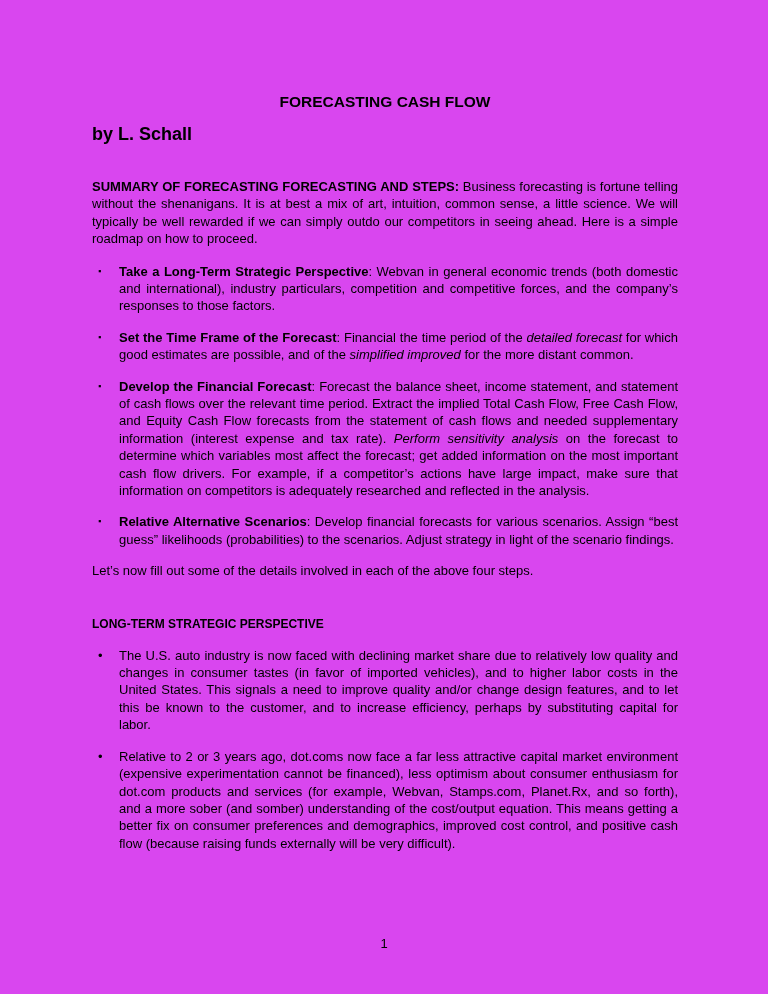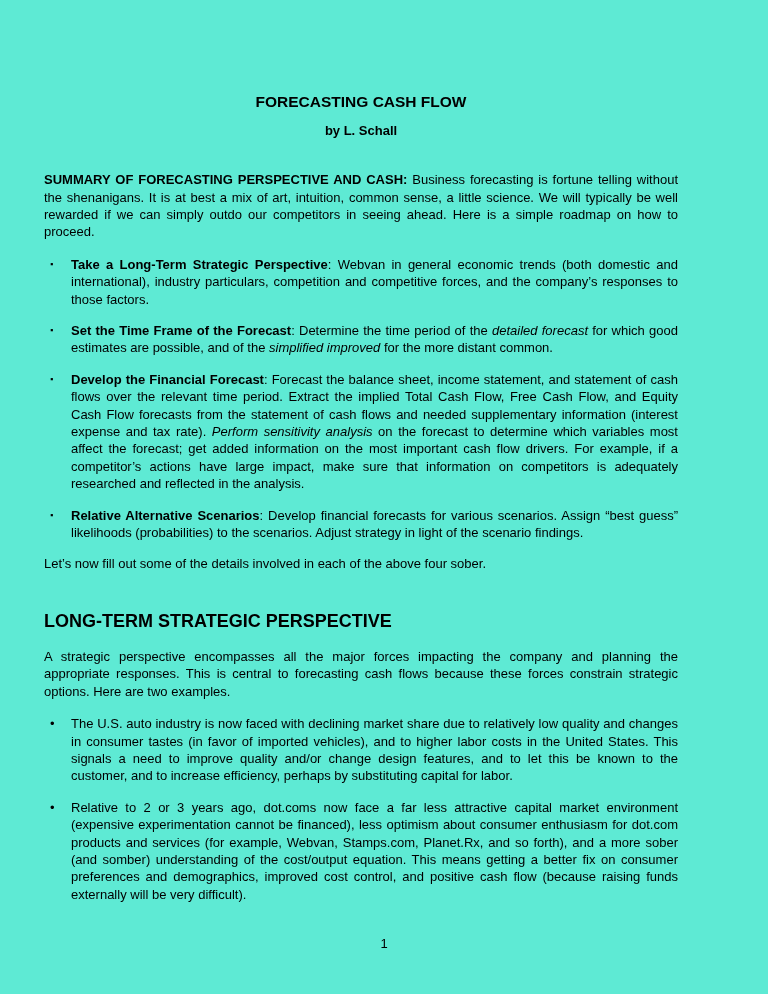--- a/index.html
+++ b/index.html
@@ -3,40 +3,39 @@
 <meta charset="utf-8">
 <style>
   html, body {
     margin: 0;
     padding: 0;
     background: #ffffff;
   }
   .page {
     width: 768px;
     height: 994px;
-    background: #5eead4;
+    background: #d946ef;
     position: relative;
     box-sizing: border-box;
-    padding: 92px 90px 0 44px;
+    padding: 92px 90px 0 92px;
     font-family: "Liberation Sans", sans-serif;
     font-size: 13px;
     line-height: 1.34;
     color: #000000;
     overflow: hidden;
   }
   .title {
     text-align: center;
     font-weight: bold;
     font-size: 15.5px;
     margin: 0 0 9px 0;
   }
   .byline {
-    text-align: center;
     font-weight: bold;
-    font-size: 13px;
+    font-size: 18px;
     margin: 0 0 32px 0;
   }
   p.para {
     margin: 0 0 15px 0;
     text-align: justify;
   }
   .b { font-weight: bold; }
   .i { font-style: italic; margin-top: 23px; }
   .bullet-item {
     display: flex;
@@ -49,67 +48,66 @@
     box-sizing: border-box;
   }
   .sq { font-size: 9px; line-height: 17px; }
   .rd { font-size: 13px; }
   .bullet-text {
     flex: 1;
     text-align: justify;
   }
   .heading {
     font-weight: bold;
-    font-size: 18px;
+    font-size: 12px;
     margin: 36px 0 15px 0;
   }
   .pageno {
     position: absolute;
     bottom: 42px;
     left: 0;
     width: 100%;
     text-align: center;
     font-size: 13px;
   }
 </style>
 </head>
 <body>
 
 <div class="page">
 
   <div class="title">FORECASTING CASH FLOW</div>
   <div class="byline">by L. Schall</div>
 
-  <p class="para"><span class="b">SUMMARY OF FORECASTING PERSPECTIVE AND CASH:</span><span>  Business forecasting is fortune telling without the shenanigans.  It is at best a mix of art, intuition, common sense, a little science.  We will typically be well rewarded if we can simply outdo our competitors in seeing ahead.  Here is a simple roadmap on how to proceed.</span></p>
+  <p class="para"><span class="b">SUMMARY OF FORECASTING FORECASTING AND STEPS:</span><span>  Business forecasting is fortune telling without the shenanigans.  It is at best a mix of art, intuition, common sense, a little science.  We will typically be well rewarded if we can simply outdo our competitors in seeing ahead.  Here is a simple roadmap on how to proceed.</span></p>
 
   <div class="bullet-item">
     <span class="bullet sq">▪</span>
     <div class="bullet-text"><span class="b">Take a Long-Term Strategic Perspective</span><span>: Webvan in general economic trends (both domestic and international), industry particulars, competition and competitive forces, and the company’s responses to those factors.</span></div>
   </div>
 
   <div class="bullet-item">
     <span class="bullet sq">▪</span>
-    <div class="bullet-text"><span class="b">Set the Time Frame of the Forecast</span><span>: Determine the time period of the </span><span class="i">detailed forecast</span><span> for which good estimates are possible, and of the </span><span class="i">simplified improved</span><span> for the more distant common.</span></div>
+    <div class="bullet-text"><span class="b">Set the Time Frame of the Forecast</span><span>: Financial the time period of the </span><span class="i">detailed forecast</span><span> for which good estimates are possible, and of the </span><span class="i">simplified improved</span><span> for the more distant common.</span></div>
   </div>
 
   <div class="bullet-item">
     <span class="bullet sq">▪</span>
     <div class="bullet-text"><span class="b">Develop the Financial Forecast</span><span>: Forecast the balance sheet, income statement, and statement of cash flows over the relevant time period.  Extract the implied Total Cash Flow, Free Cash Flow, and Equity Cash Flow forecasts from the statement of cash flows and needed supplementary information (interest expense and tax rate).  </span><span class="i">Perform sensitivity analysis</span><span> on the forecast to determine which variables most affect the forecast; get added information on the most important cash flow drivers.  For example, if a competitor’s actions have large impact, make sure that information on competitors is adequately researched and reflected in the analysis.</span></div>
   </div>
 
   <div class="bullet-item">
     <span class="bullet sq">▪</span>
     <div class="bullet-text"><span class="b">Relative Alternative Scenarios</span><span>: Develop financial forecasts for various scenarios.  Assign “best guess” likelihoods (probabilities) to the scenarios.  Adjust strategy in light of the scenario findings.</span></div>
   </div>
 
-  <p class="para">Let’s now fill out some of the details involved in each of the above four sober.</p>
+  <p class="para">Let’s now fill out some of the details involved in each of the above four steps.</p>
 
   <div class="heading">LONG-TERM STRATEGIC PERSPECTIVE</div>
 
-  <p class="para">A strategic perspective encompasses all the major forces impacting the company and planning the appropriate responses.  This is central to forecasting cash flows because these forces constrain strategic options.  Here are two examples.</p>
 
   <div class="bullet-item">
     <span class="bullet rd">•</span>
     <div class="bullet-text">The U.S. auto industry is now faced with declining market share due to relatively low quality and changes in consumer tastes (in favor of imported vehicles), and to higher labor costs in the United States.  This signals a need to improve quality and/or change design features, and to let this be known to the customer, and to increase efficiency, perhaps by substituting capital for labor.</div>
   </div>
 
   <div class="bullet-item">
     <span class="bullet rd">•</span>
     <div class="bullet-text">Relative to 2 or 3 years ago, dot.coms now face a far less attractive capital market environment (expensive experimentation cannot be financed), less optimism about consumer enthusiasm for dot.com products and services (for example, Webvan, Stamps.com, Planet.Rx, and so forth), and a more sober (and somber) understanding of the cost/output equation.  This means getting a better fix on consumer preferences and demographics, improved cost control, and positive cash flow (because raising funds externally will be very difficult).</div>
   </div>

